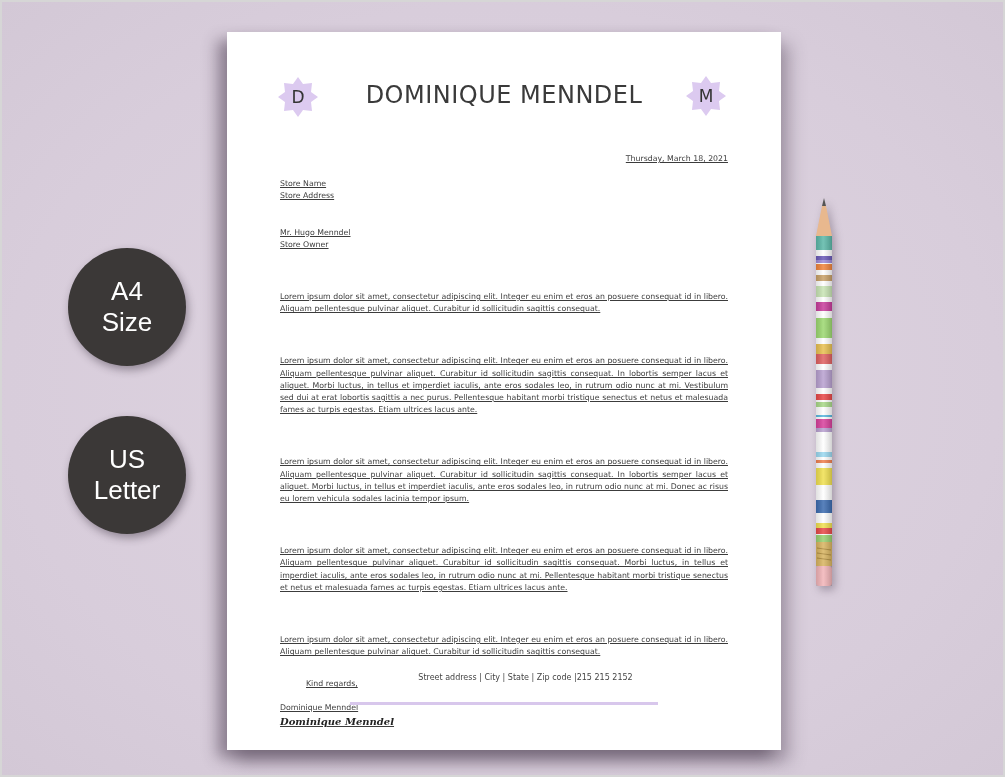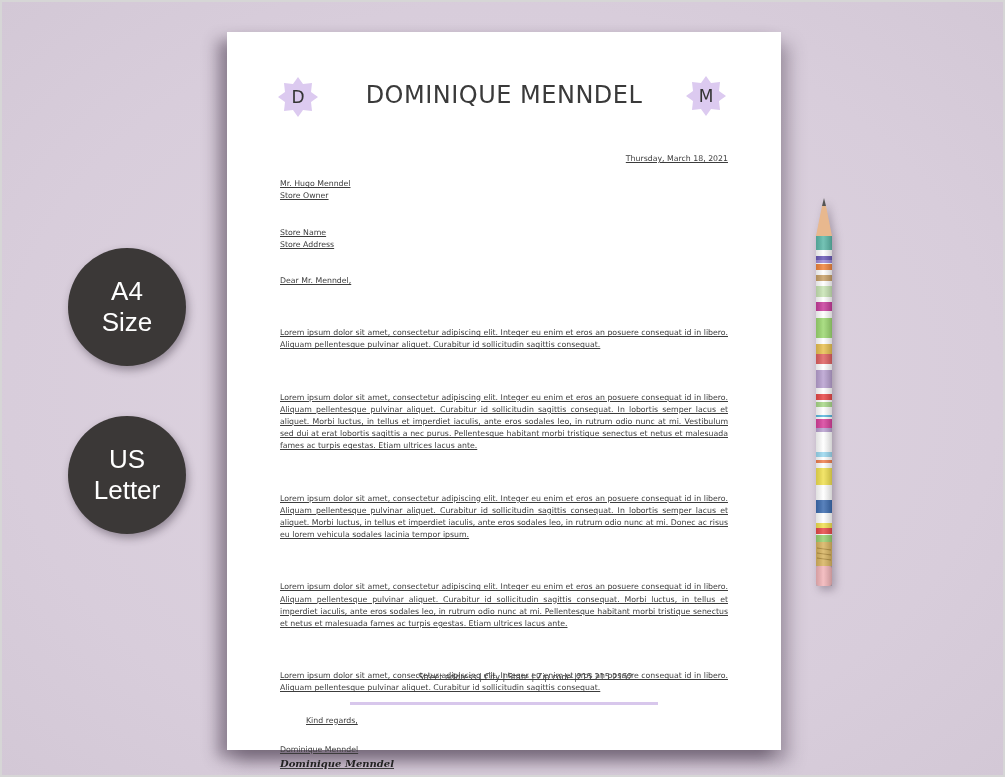--- a/index.html
+++ b/index.html
@@ -49,21 +49,21 @@
       font-family: "DejaVu Sans", sans-serif;
       font-size: 7.8px;
       line-height: 12.2px;
       color: #3c3c3c;
       text-decoration: underline;
     }
     .date { text-align: right; margin-bottom: 13px; }
     .block { margin-bottom: 24px; }
     .greeting { margin-bottom: 17px; }
     .para { text-align: justify; margin-bottom: 3px; margin-top: 40px; }
-    .closing { margin-top: 20px; margin-bottom: 17px; padding-left: 26px; }
+    .closing { margin-top: 20px; margin-bottom: 11px; padding-left: 26px; }
     .signature {
       font-family: "DejaVu Serif", serif;
       font-style: italic;
       font-weight: bold;
       font-size: 10px;
       color: #222;
       margin-top: 2px;
     }
     .footer {
       position: absolute;
@@ -131,30 +131,29 @@
     <svg width="42" height="42" viewBox="0 0 42 42">
       <polygon fill="#dccaf0" points="21,1 26,8 35,7 34,16 41,21 34,26 35,35 26,34 21,41 16,34 7,35 8,26 1,21 8,16 7,7 16,8"></polygon>
     </svg>
     <span>M</span>
   </div>
 
   <div class="letter">
     <div class="date">Thursday, March 18, 2021</div>
 
     <div class="block">
+      <div>Store Name</div>
+      <div>Store Address</div>
+    </div>
+
+    <div class="block">
       <div>Mr. Hugo Menndel</div>
       <div>Store Owner</div>
     </div>
 
-    <div class="block">
-      <div>Store Name</div>
-      <div>Store Address</div>
-    </div>
-
-    <div class="greeting">Dear Mr. Menndel,</div>
 
     <p class="para">Lorem ipsum dolor sit amet, consectetur adipiscing elit. Integer eu enim et eros an posuere consequat id in libero. Aliquam pellentesque pulvinar aliquet. Curabitur id sollicitudin sagittis consequat.</p>
     <p class="para">Lorem ipsum dolor sit amet, consectetur adipiscing elit. Integer eu enim et eros an posuere consequat id in libero. Aliquam pellentesque pulvinar aliquet. Curabitur id sollicitudin sagittis consequat. In lobortis semper lacus et aliquet. Morbi luctus, in tellus et imperdiet iaculis, ante eros sodales leo, in rutrum odio nunc at mi. Vestibulum sed dui at erat lobortis sagittis a nec purus. Pellentesque habitant morbi tristique senectus et netus et malesuada fames ac turpis egestas. Etiam ultrices lacus ante.</p>
     <p class="para">Lorem ipsum dolor sit amet, consectetur adipiscing elit. Integer eu enim et eros an posuere consequat id in libero. Aliquam pellentesque pulvinar aliquet. Curabitur id sollicitudin sagittis consequat. In lobortis semper lacus et aliquet. Morbi luctus, in tellus et imperdiet iaculis, ante eros sodales leo, in rutrum odio nunc at mi. Donec ac risus eu lorem vehicula sodales lacinia tempor ipsum.</p>
     <p class="para">Lorem ipsum dolor sit amet, consectetur adipiscing elit. Integer eu enim et eros an posuere consequat id in libero. Aliquam pellentesque pulvinar aliquet. Curabitur id sollicitudin sagittis consequat. Morbi luctus, in tellus et imperdiet iaculis, ante eros sodales leo, in rutrum odio nunc at mi. Pellentesque habitant morbi tristique senectus et netus et malesuada fames ac turpis egestas. Etiam ultrices lacus ante.</p>
     <p class="para">Lorem ipsum dolor sit amet, consectetur adipiscing elit. Integer eu enim et eros an posuere consequat id in libero. Aliquam pellentesque pulvinar aliquet. Curabitur id sollicitudin sagittis consequat.</p>
 
     <div class="closing">Kind regards,</div>
     <div>Dominique Menndel</div>
     <div class="signature">Dominique Menndel</div>

